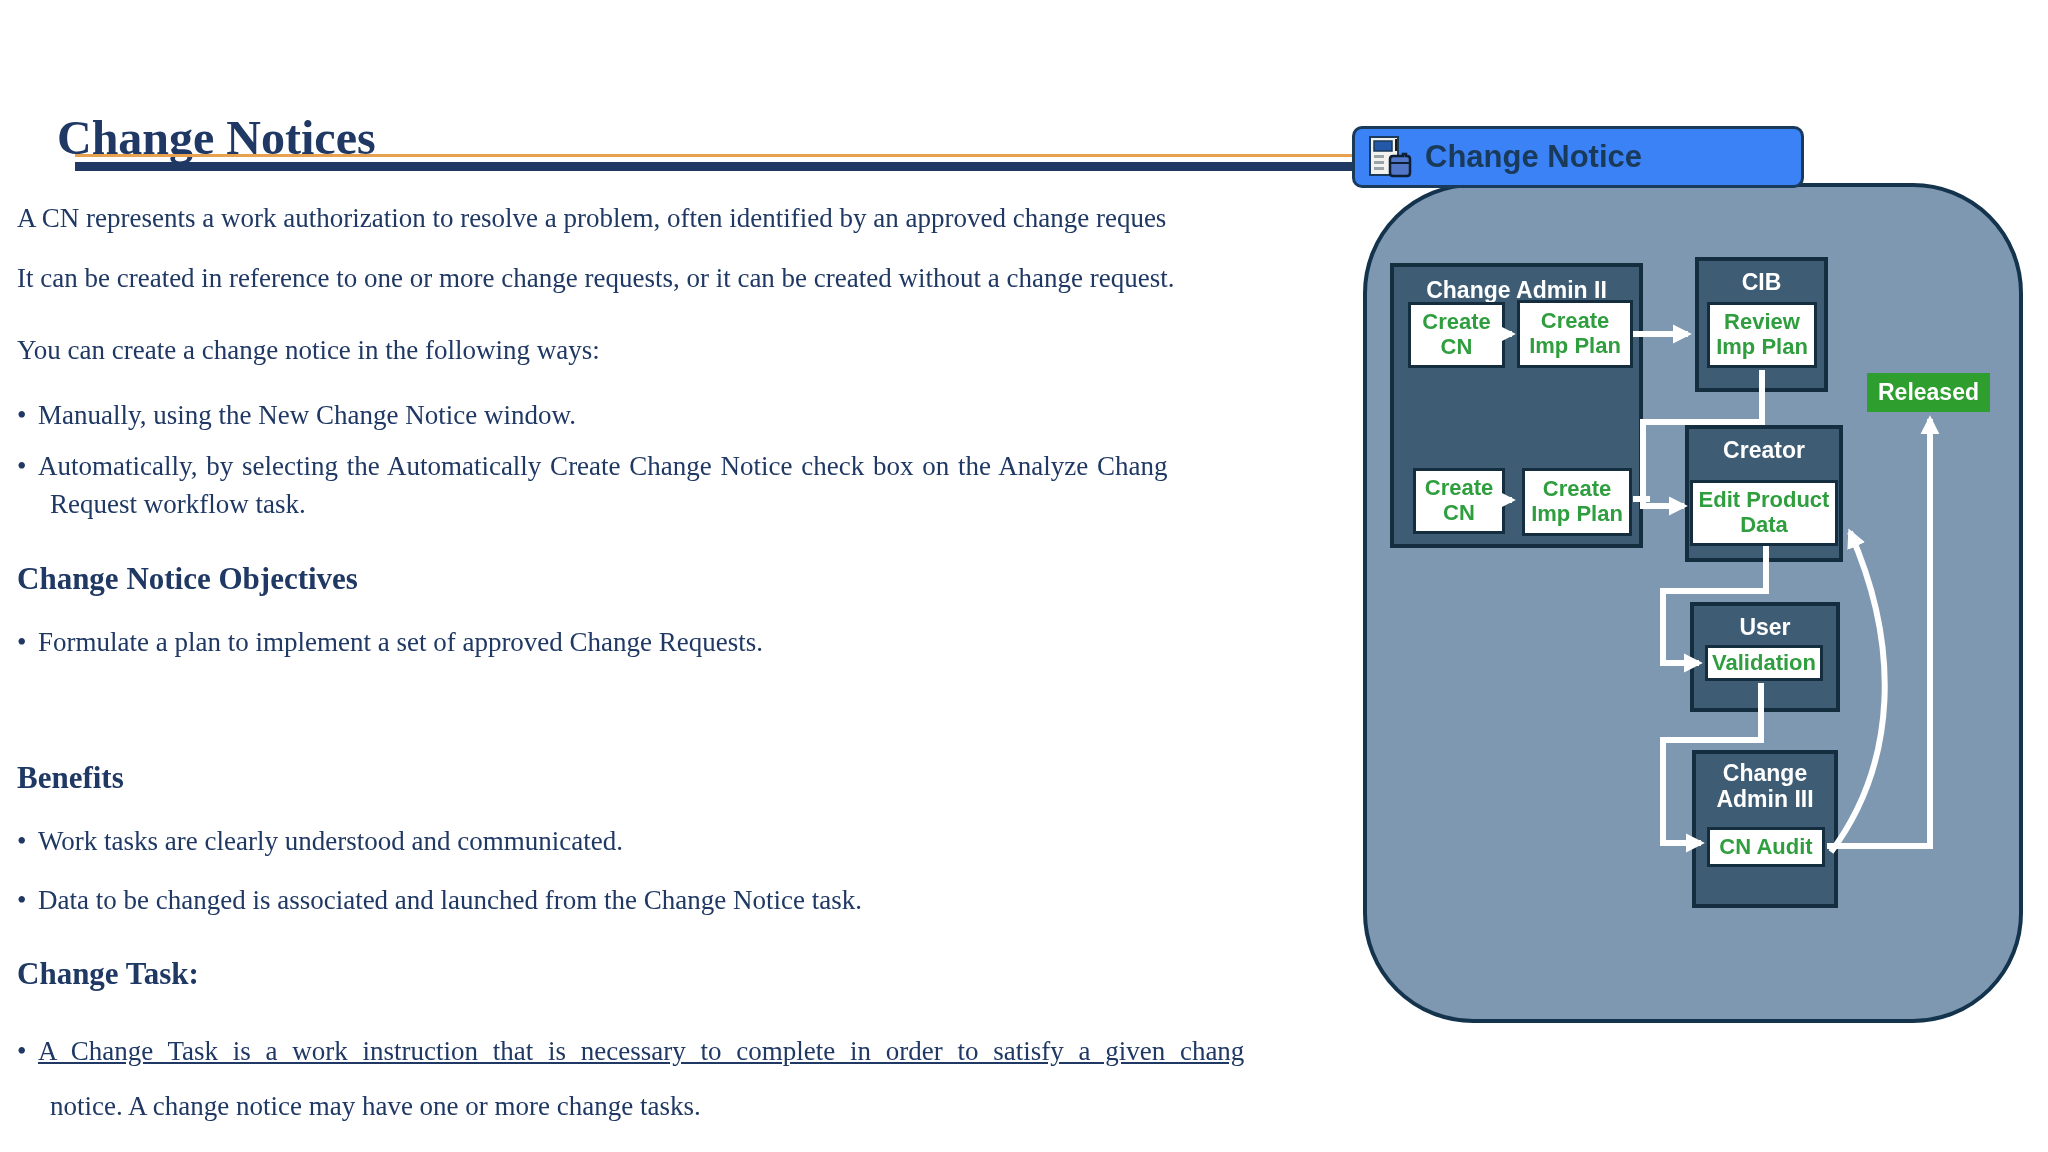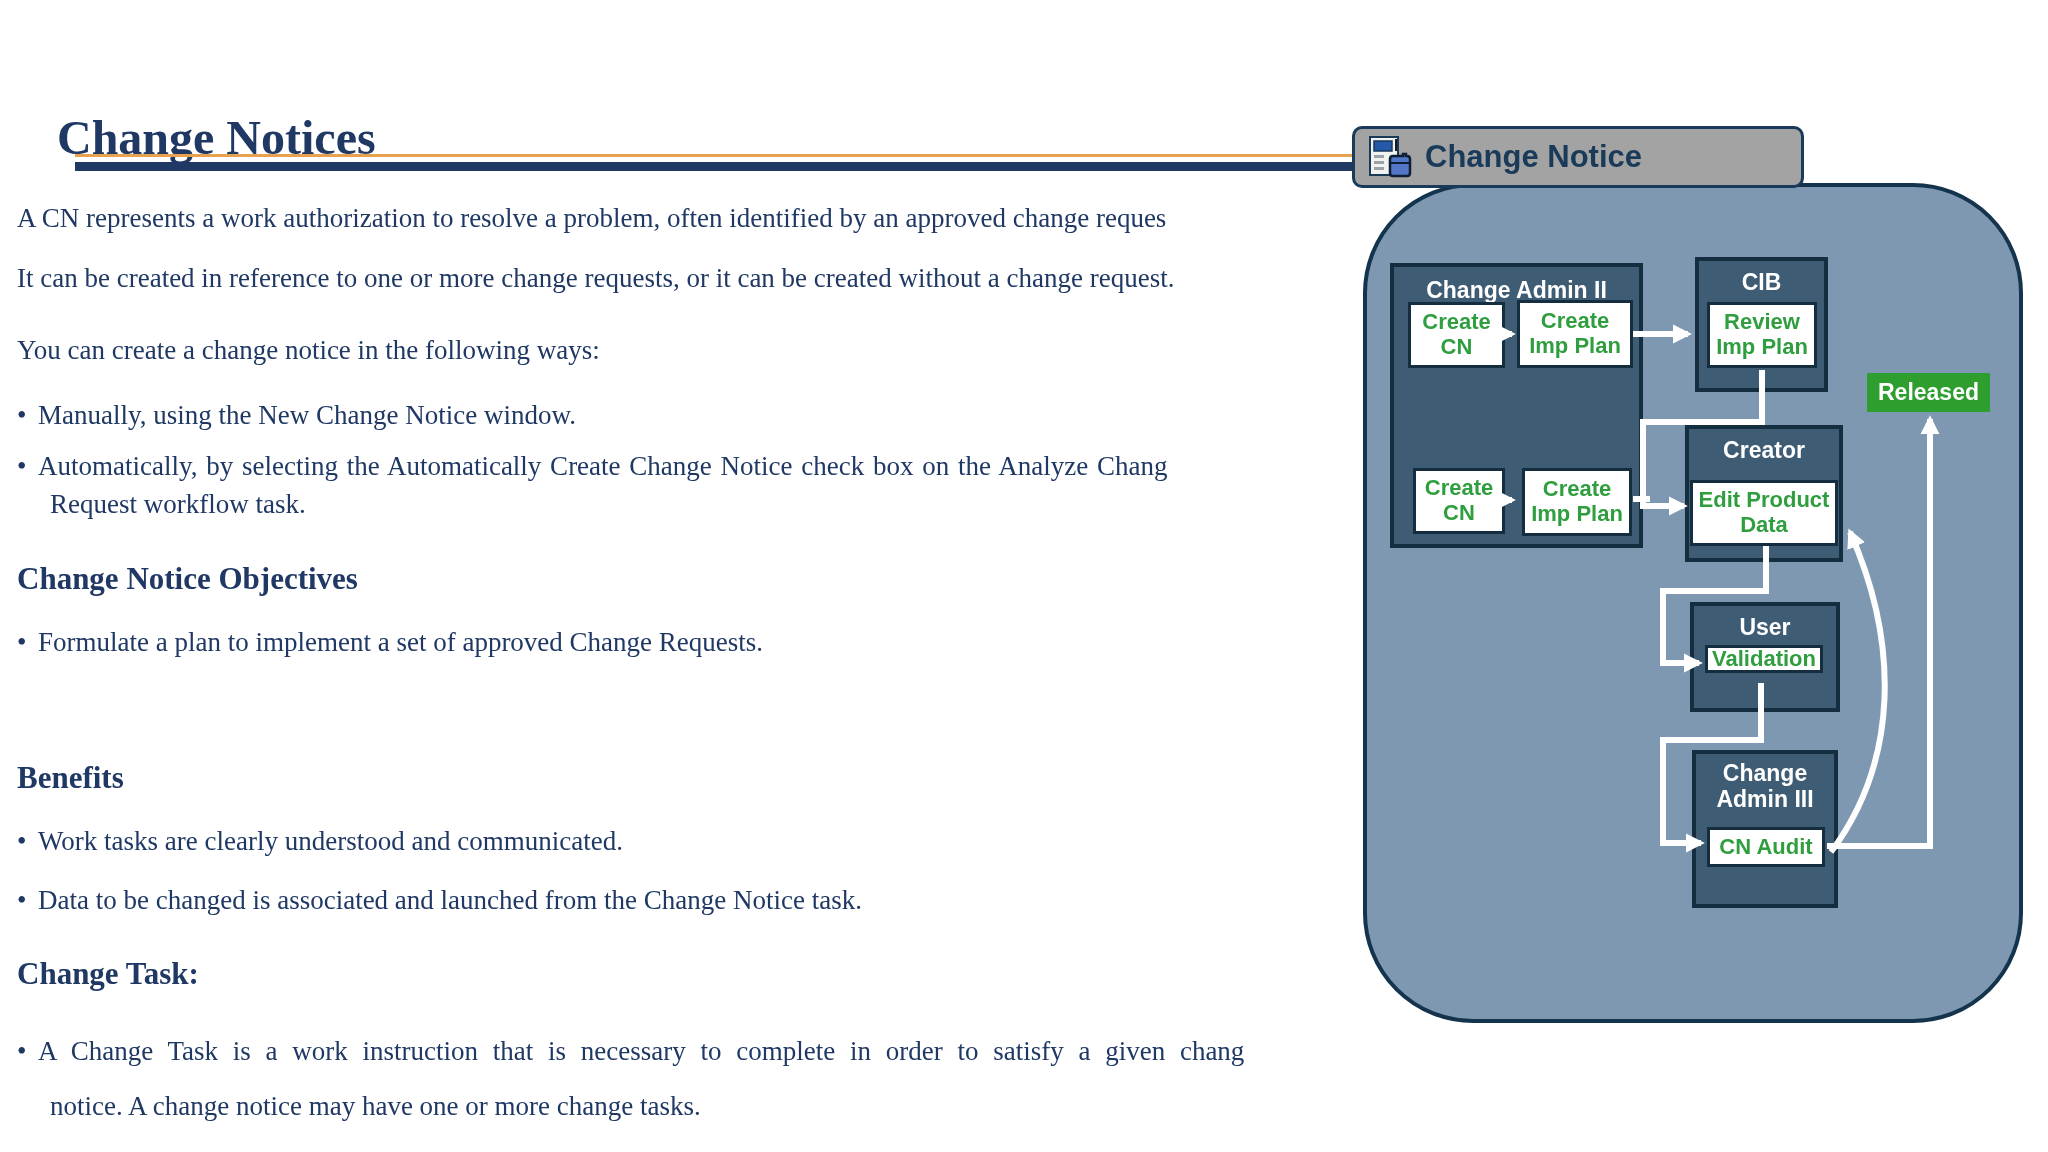--- a/index.html
+++ b/index.html
@@ -18,27 +18,27 @@
   .rule-orange{position:absolute;left:75px;top:154px;width:1277px;height:3px;
                background:var(--rule-orange);}
   .rule-navy{position:absolute;left:75px;top:162px;width:1277px;height:9px;
              background:var(--rule-navy);}
   .textcol{position:absolute;left:17px;top:0;width:1336px;height:1152px;overflow:hidden;}
   .line{position:absolute;left:0;font-size:27px;white-space:nowrap;line-height:1.15;}
   .heading{font-size:31px;font-weight:bold;}
   .dot{display:inline-block;width:21px;}
   .indent{margin-left:33px;}
   .ws1{word-spacing:2px;}
-  .ws2{word-spacing:8px;}
+  .ws2{word-spacing:8px;text-decoration:underline;}
 
   
   .panel{position:absolute;left:1363px;top:183px;width:660px;height:840px;
          background:var(--panel-fill);border:4px solid var(--panel-border);
          border-radius:110px;box-sizing:border-box;z-index:1;}
-  .tab{position:absolute;left:1352px;top:126px;width:452px;height:62px;background:#a3a3a3;
+  .tab{position:absolute;left:1352px;top:126px;width:452px;height:62px;background:#3b82f6;
        border:3px solid var(--tab-border);border-radius:10px;box-sizing:border-box;
        display:flex;align-items:center;gap:12px;padding:0 12px;z-index:20;
        font-family:"Liberation Sans",sans-serif;font-weight:bold;font-size:31px;
        color:var(--tab-border);}
   .dbox{position:absolute;background:var(--box-fill);border:4px solid var(--box-border);
         box-sizing:border-box;color:#fff;font-family:"Liberation Sans",sans-serif;
         font-weight:bold;text-align:center;z-index:2;font-size:23px;line-height:1.15;}
   .wbox{position:absolute;background:#fff;border:3px solid var(--box-border);
         box-sizing:border-box;color:var(--task-green);font-family:"Liberation Sans",sans-serif;
         font-weight:bold;font-size:22px;line-height:1.12;display:flex;flex-direction:column;
@@ -139,21 +139,21 @@
   <span>Creator</span>
 </div>
 <div class="wbox" style="left:1690px;top:480px;width:148px;height:66px;">
   <span>Edit Product</span>
   <span>Data</span>
 </div>
 
 <div class="dbox" style="left:1690px;top:602px;width:150px;height:110px;padding-top:8px;">
   <span>User</span>
 </div>
-<div class="wbox" style="left:1705px;top:645px;width:118px;height:28px;">
+<div class="wbox" style="left:1705px;top:645px;width:118px;height:36px;">
   <span>Validation</span>
 </div>
 
 <div class="dbox" style="left:1692px;top:750px;width:146px;height:158px;padding-top:6px;">
   <span>Change</span><br>
   <span>Admin III</span>
 </div>
 <div class="wbox" style="left:1707px;top:827px;width:118px;height:40px;">
   <span>CN Audit</span>
 </div>

